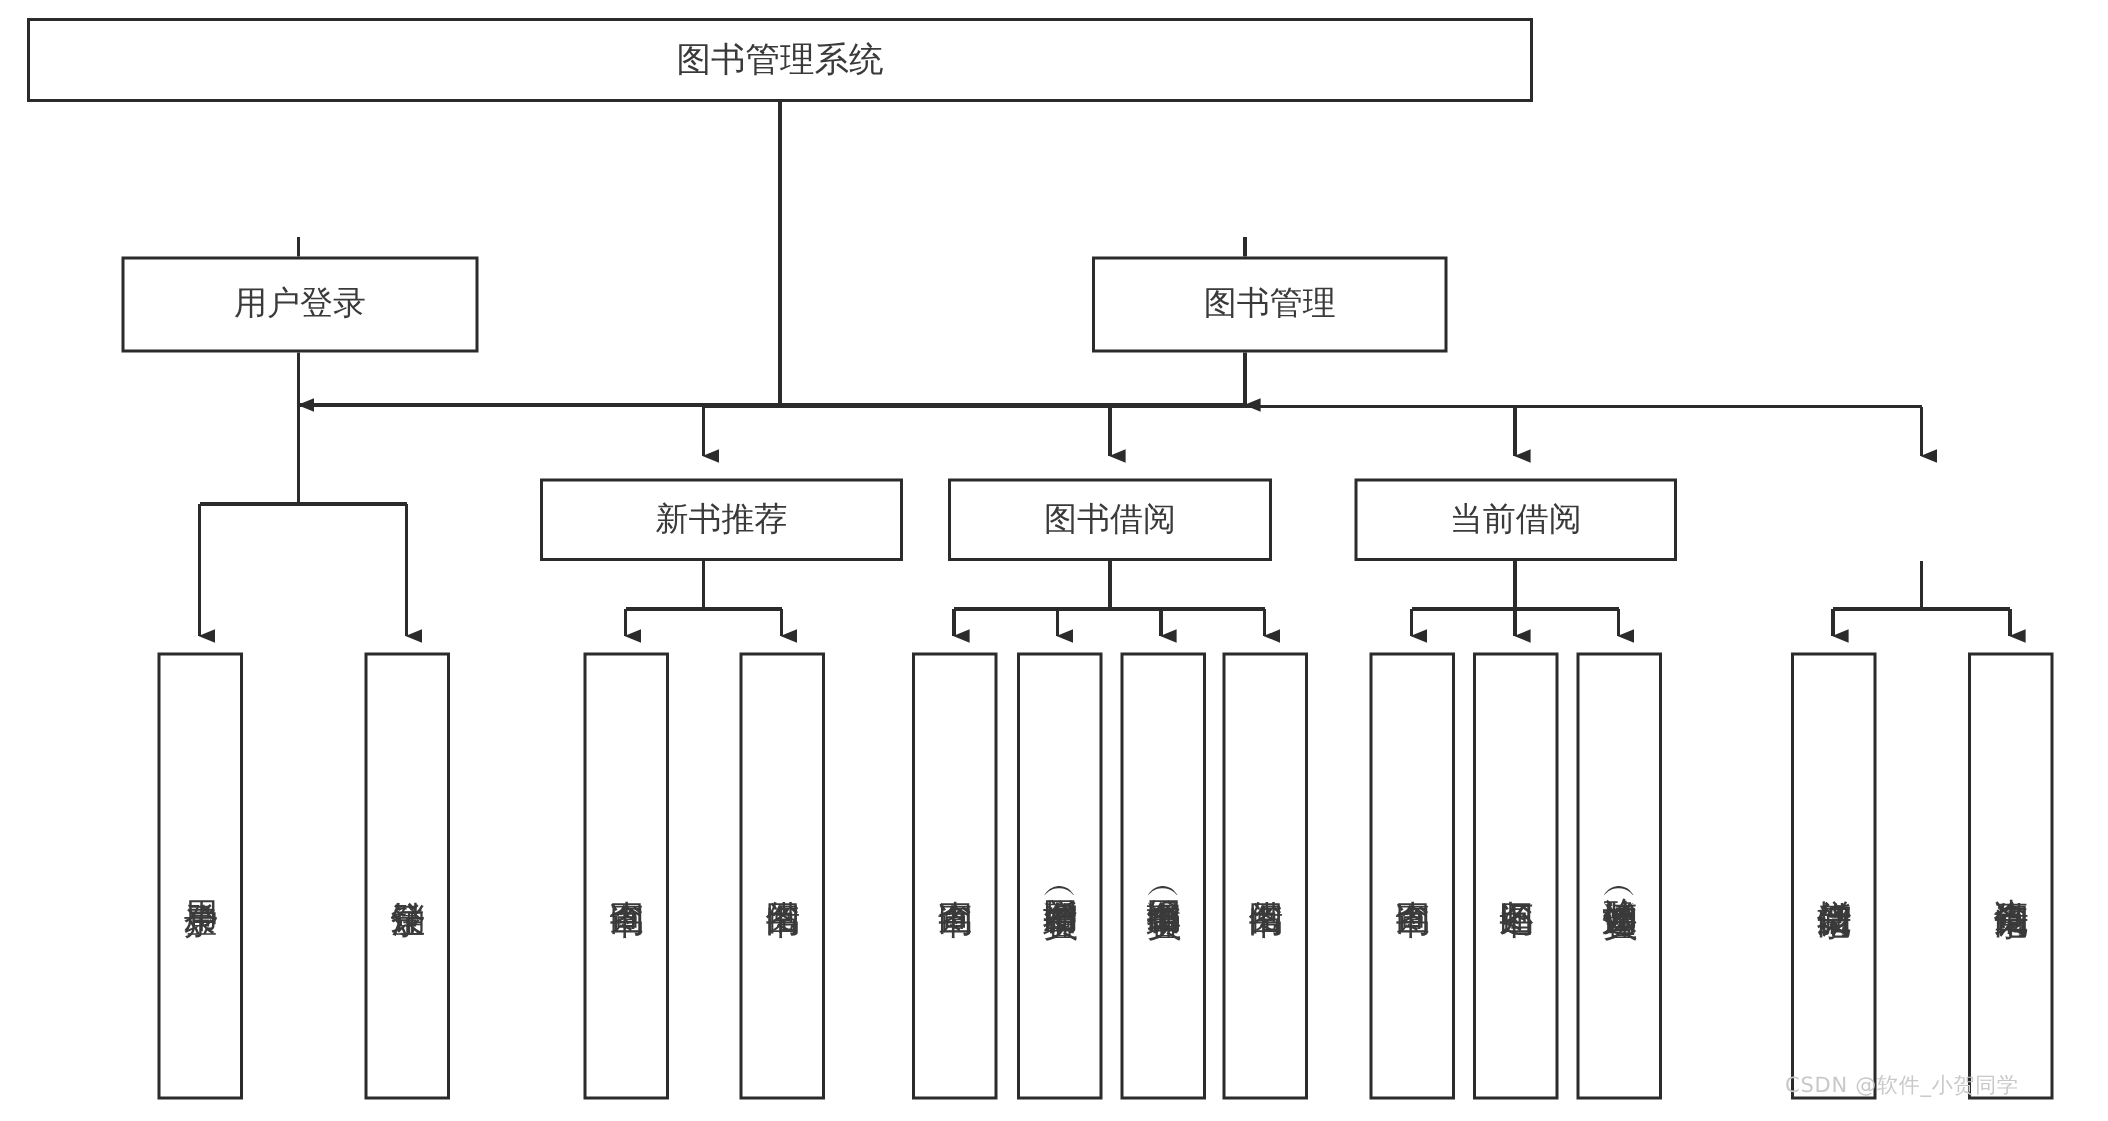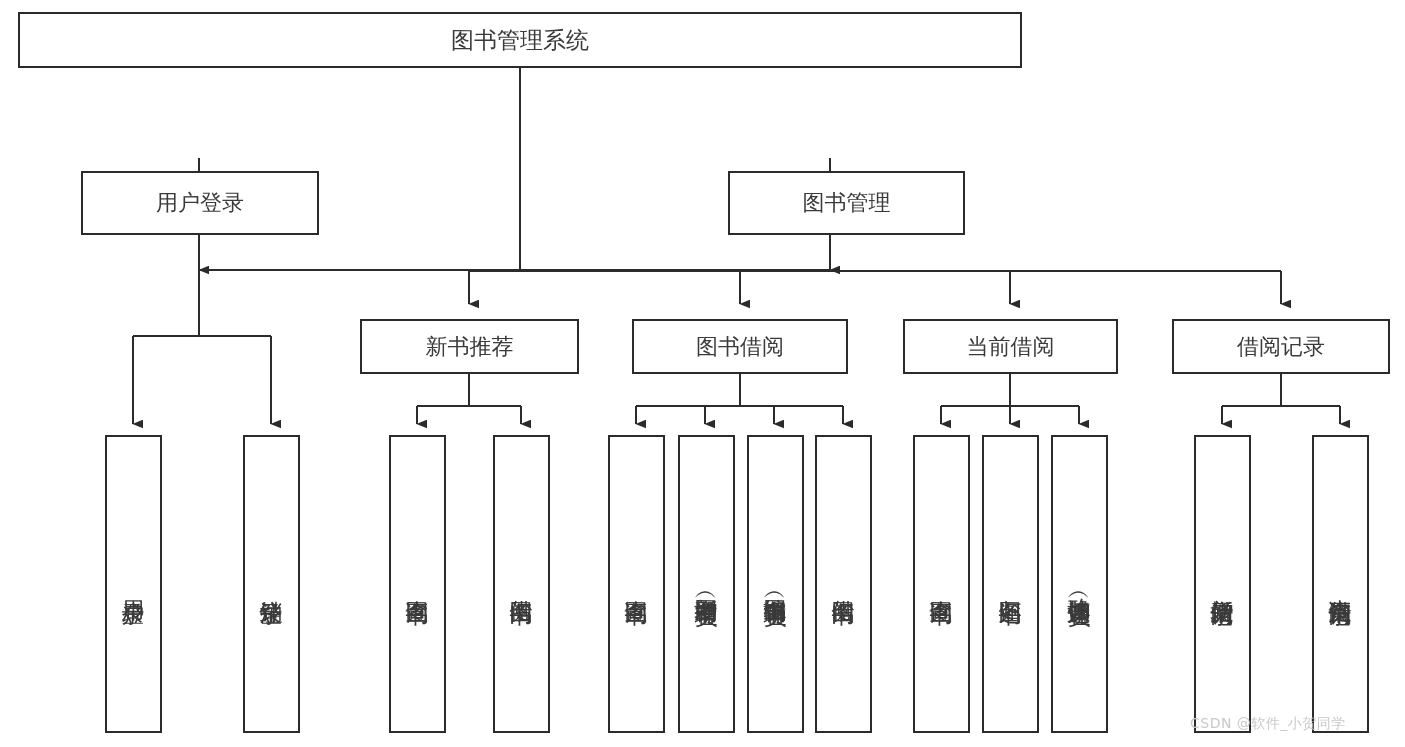--- a/index.html
+++ b/index.html
@@ -129,31 +129,28 @@
     <span class="node-label">图书管理系统</span>
   </div>
 
   <div class="node horizontal" style="left:81px; top:171px; width:238px; height:64px;">
     <span class="node-label">用户登录</span>
   </div>
   <div class="node horizontal" style="left:712px; top:171px; width:237px; height:64px;margin-left:16px;">
     <span class="node-label">图书管理</span>
   </div>
 
-  <div class="node horizontal" style="left:360px; top:319px; width:219px; height:55px;">
+  <div class="node horizontal" style="left:360px; top:319px; width:242px; height:55px;">
     <span class="node-label">新书推荐</span>
   </div>
   <div class="node horizontal" style="left:632px; top:319px; width:216px; height:55px;">
     <span class="node-label">图书借阅</span>
   </div>
   <div class="node horizontal" style="left:903px; top:319px; width:215px; height:55px;">
     <span class="node-label">当前借阅</span>
-  </div>
-  <div class="node horizontal" style="left:1172px; top:319px; width:218px; height:55px;">
-    <span class="node-label">借阅记录</span>
   </div>
 
   <div class="node vertical" style="left:105px; top:435px; width:57px; height:298px;">
     <span class="node-label">用户登录</span>
   </div>
   <div class="node vertical" style="left:243px; top:435px; width:57px; height:298px;">
     <span class="node-label">注销登录</span>
   </div>
 
   <div class="node vertical" style="left:389px; top:435px; width:57px; height:298px;">

